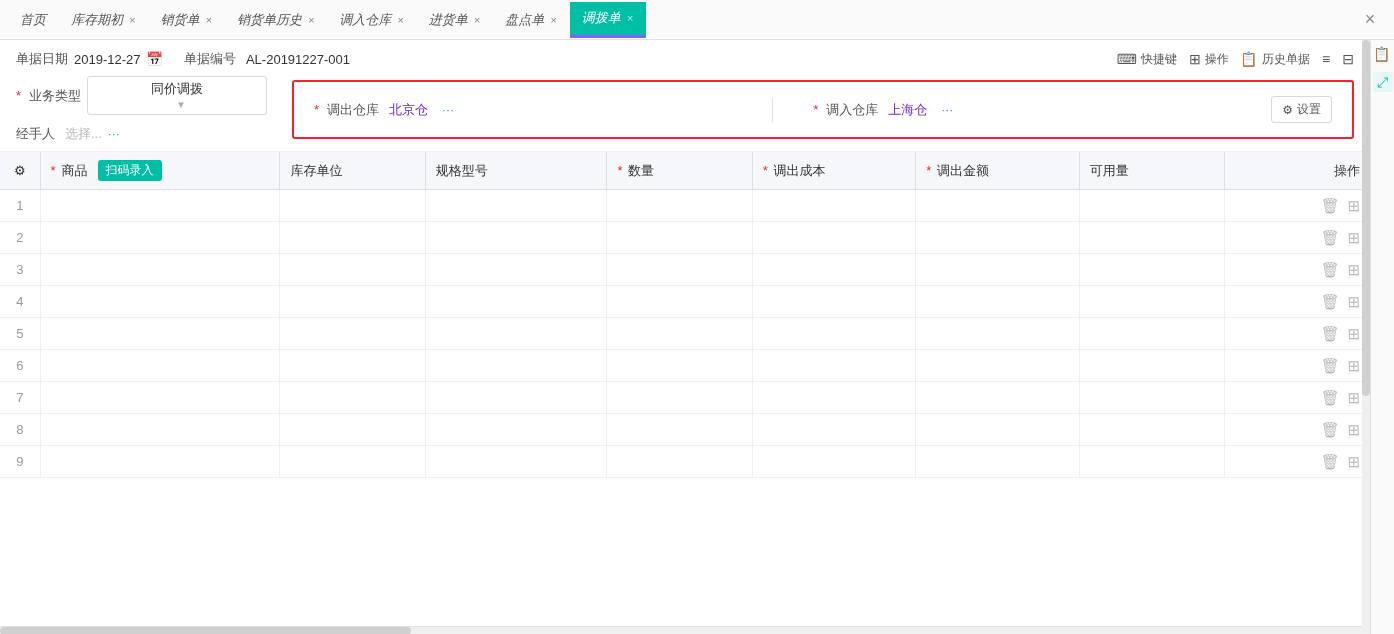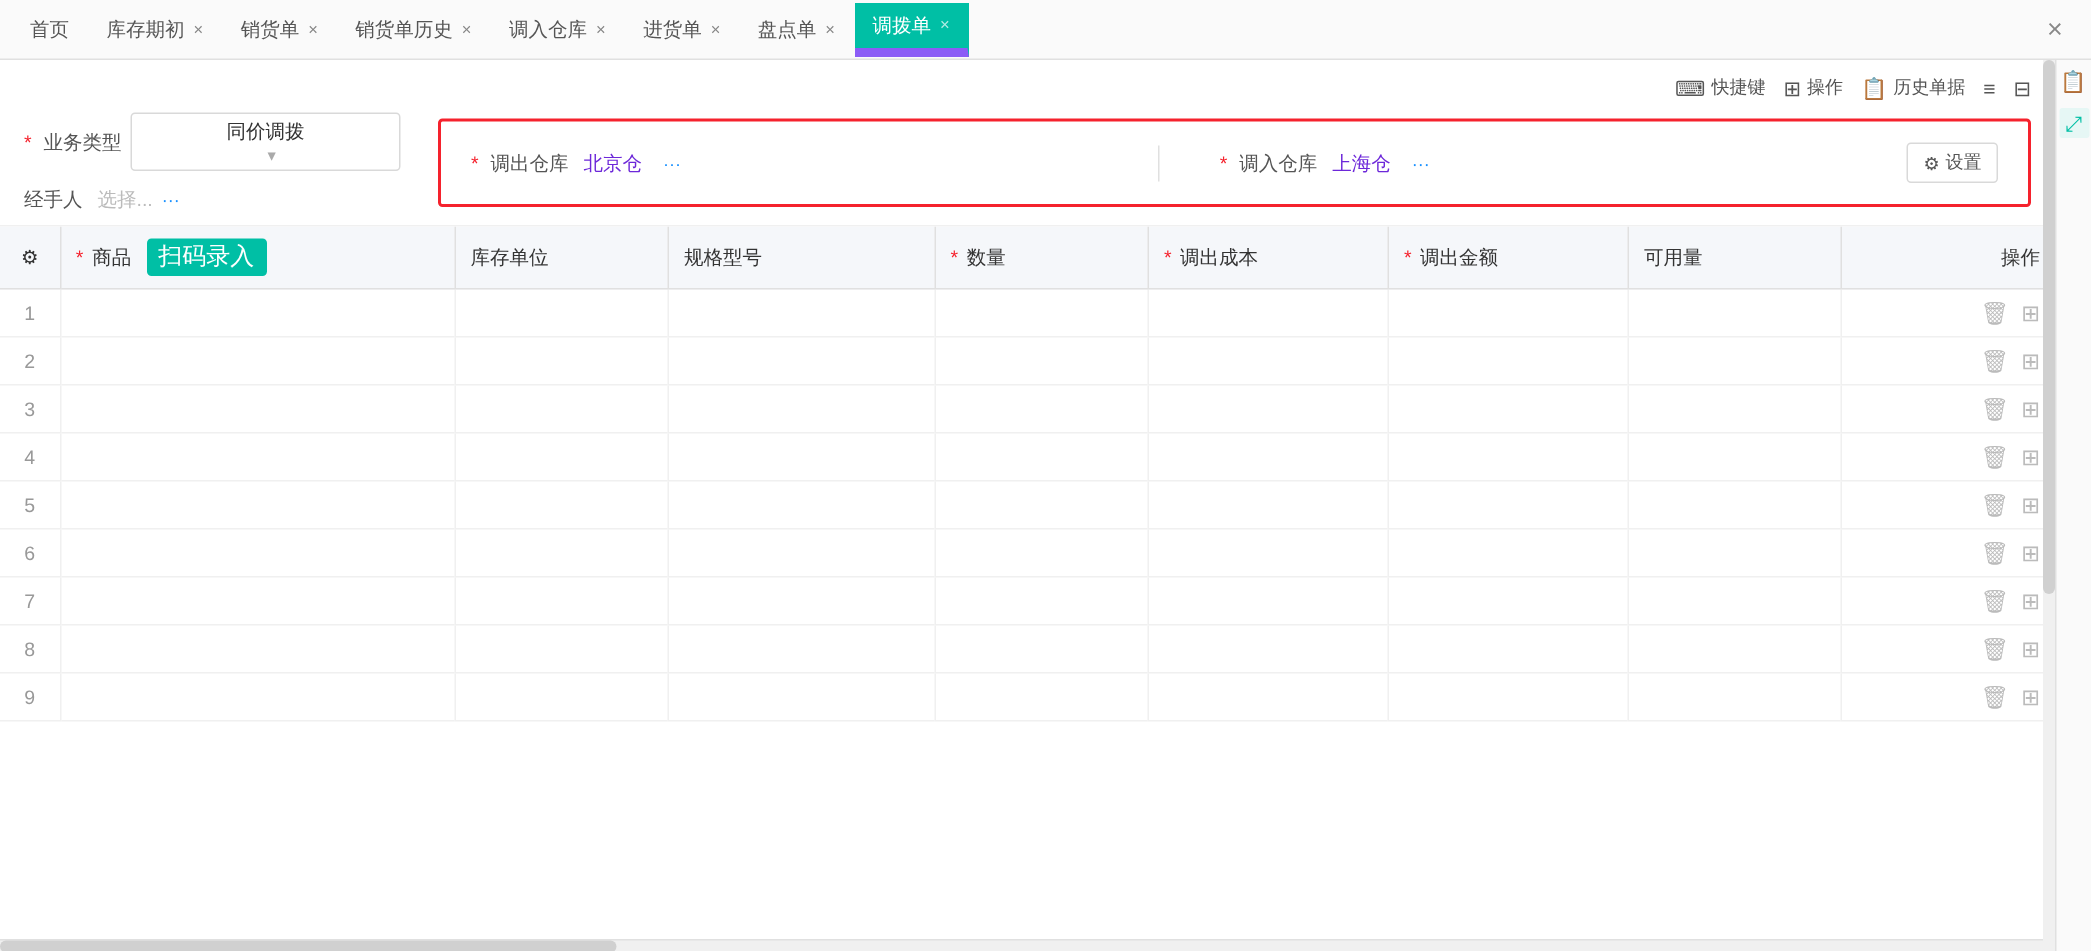--- a/index.html
+++ b/index.html
@@ -13,24 +13,25 @@
       padding: 0 8px;
       height: 40px;
       position: relative;
     }
     .tab {
       display: flex; align-items: center;
       padding: 0 12px; height: 36px;
       cursor: pointer; font-size: 13px; color: #555;
       border-right: 1px solid transparent;
       white-space: nowrap;
+      font-style: italic;
     }
     .tab.active {
       background: #00bfa5; color: #fff;
-      border-bottom: 6px solid #8b5cf6;
+      border-bottom: 3px solid #8b5cf6;
       justify-content: center;
     }
     .tab .close-btn {
       margin-left: 6px; font-size: 11px; cursor: pointer; opacity: 0.7;
     }
     .tab.active .close-btn { color: #fff; }
     .close-window {
       margin-left: auto;
       width: 32px; height: 32px;
       display: flex; align-items: center; justify-content: center;
@@ -125,21 +126,21 @@
     }
     tbody td:last-child { border-right: none; }
     .row-num { color: #999; text-align: center; }
     .subtotal-row { background: #fffbe6; }
     .subtotal-row td { color: #333; font-size: 13px; }
 
     
     .scan-btn {
       background: #00bfa5; color: #fff;
       border: none; border-radius: 3px;
-      padding: 2px 8px; font-size: 16px; cursor: pointer;
+      padding: 2px 8px; font-size: 12px; cursor: pointer;
       margin-left: 6px;
     }
 
     
     .action-icons { display: flex; align-items: center; gap: 8px; justify-content: flex-end; }
     .action-icon { color: #bbb; cursor: pointer; font-size: 15px; }
 
     
     .right-sidebar {
       position: fixed; right: 0; top: 40px; bottom: 0;
@@ -224,20 +225,31 @@
   <div class="tab active">
     <span>调拨单</span>
     <span class="close-btn">×</span>
   </div>
   <div class="close-window">×</div>
 </div>
 
 <div class="main-content">
 
   <div class="form-top-row">
+    <div class="form-meta">
+      <div class="date-field">
+        <span class="form-label">单据日期</span>
+        <span class="date-value">2019-12-27</span>
+        <span class="calendar-icon">📅</span>
+      </div>
+      <div class="date-field">
+        <span class="form-label">单据编号</span>
+        <span class="form-value">AL-20191227-001</span>
+      </div>
+    </div>
     <div class="toolbar-right">
       <div class="toolbar-btn">
         <span class="toolbar-icon">⌨</span>
         <span>快捷键</span>
       </div>
       <div class="toolbar-btn">
         <span class="toolbar-icon">⊞</span>
         <span>操作</span>
       </div>
       <div class="toolbar-btn">

